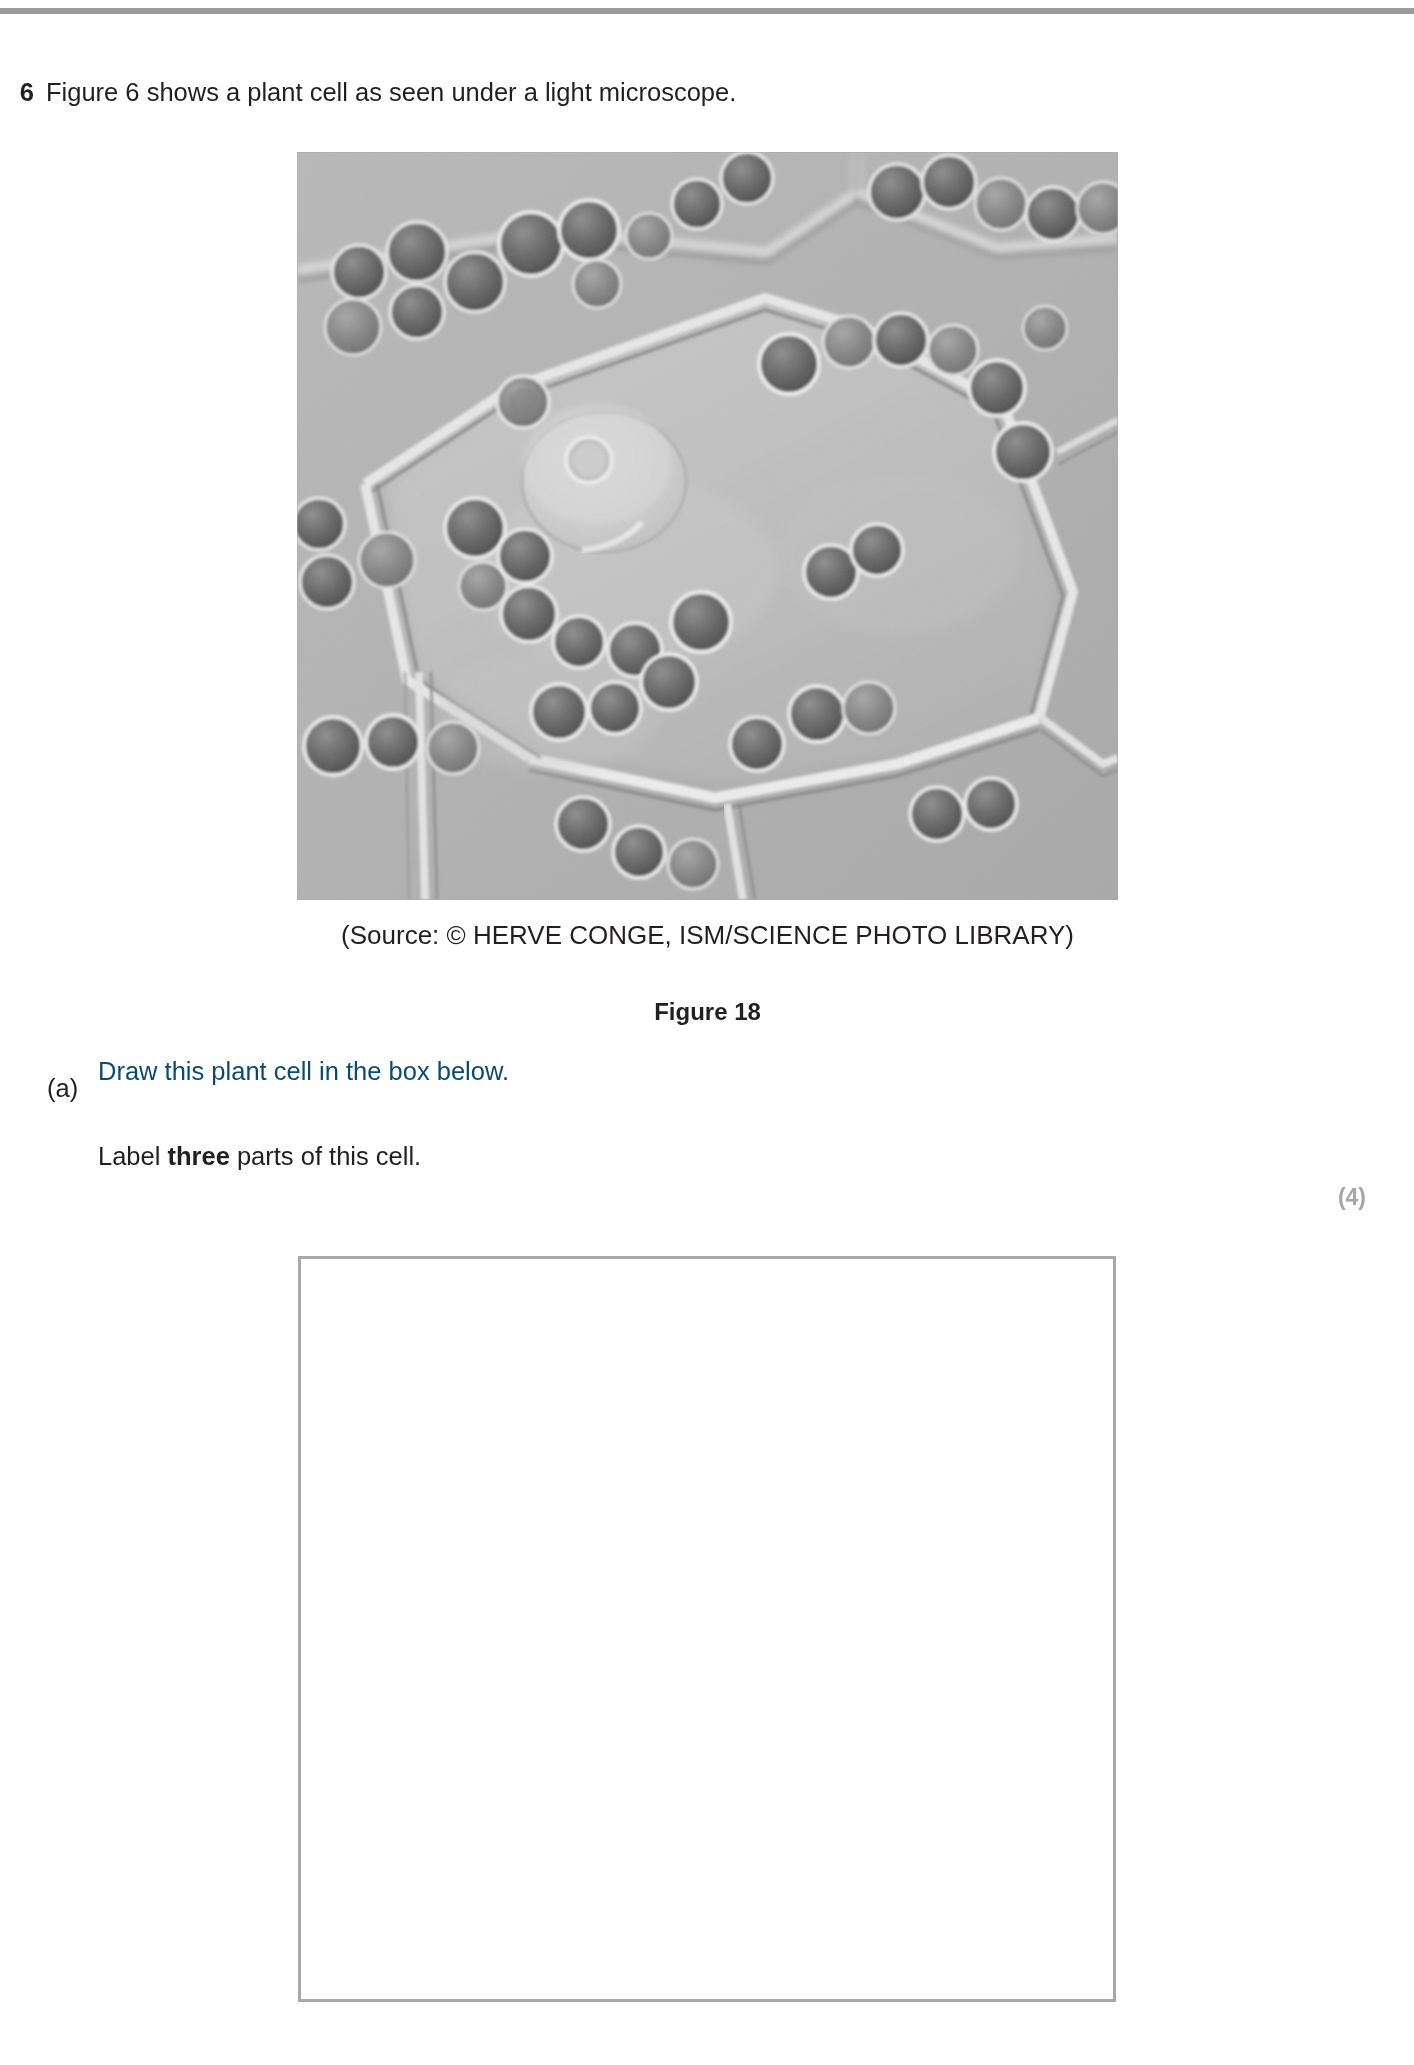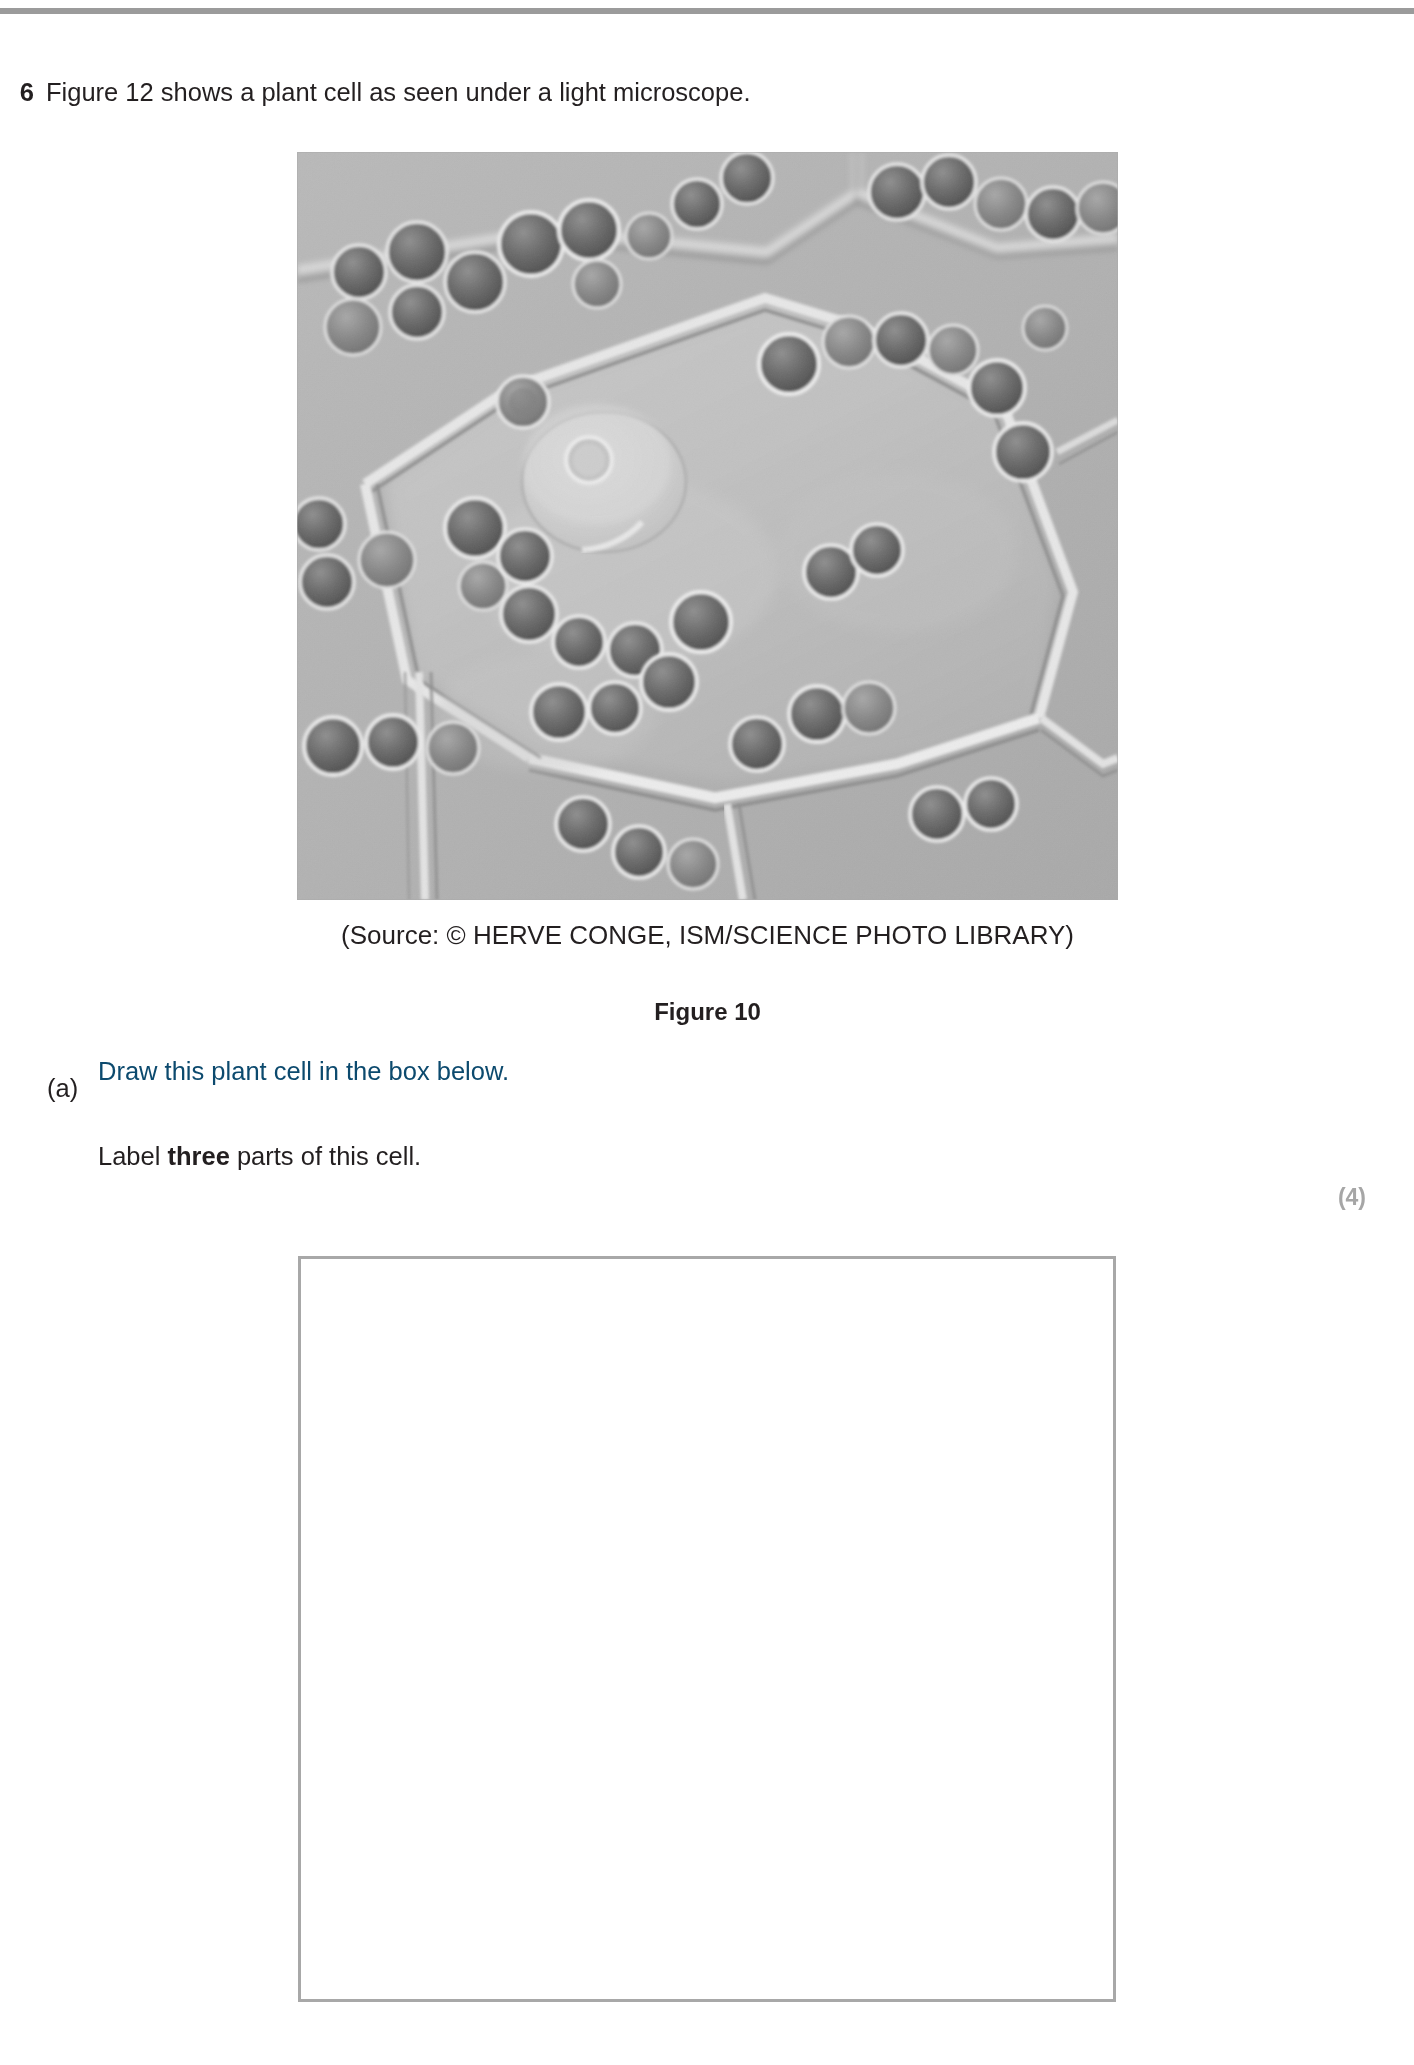--- a/index.html
+++ b/index.html
@@ -138,21 +138,21 @@
     box-sizing: border-box;
     background: #ffffff;
   }
 </style>
 </head>
 <body>
 
 <div class="top-rule"></div>
 
 <div class="qnum">6</div>
-<div class="qstem">Figure 12 shows a plant cell as seen under a light microscope.</div>
+<div class="qstem">Figure 6 shows a plant cell as seen under a light microscope.</div>
 
 <div class="figure-wrap">
   <svg class="micrograph" viewBox="0 0 821 748" preserveAspectRatio="none">
     <defs>
 
       <linearGradient id="cytoGrad" x1="0" y1="0" x2="0.7" y2="1">
         <stop offset="0%" stop-color="#c9c9c9"></stop>
         <stop offset="45%" stop-color="#c2c2c2"></stop>
         <stop offset="100%" stop-color="#b4b4b4"></stop>
       </linearGradient>
@@ -387,21 +387,21 @@
     </g>
 
     <rect x="0" y="0" width="821" height="748" filter="url(#grain)" opacity="0.5"></rect>
 
     <rect x="0" y="0" width="821" height="748" fill="none" stroke="#aaaaaa" stroke-width="2" opacity="0.5"></rect>
   </svg>
 </div>
 
 <div class="source-line">(Source:  © HERVE CONGE, ISM/SCIENCE PHOTO LIBRARY)</div>
 
-<div class="figure-label">Figure 10</div>
+<div class="figure-label">Figure 18</div>
 
 <div class="part-letter">(a)</div>
 <div class="part-text">Draw this plant cell in the box below.</div>
 
 <div class="part-text2">
   <span>Label </span><b>three</b><span> parts of this cell.</span>
 </div>
 
 <div class="marks">(4)</div>
 

